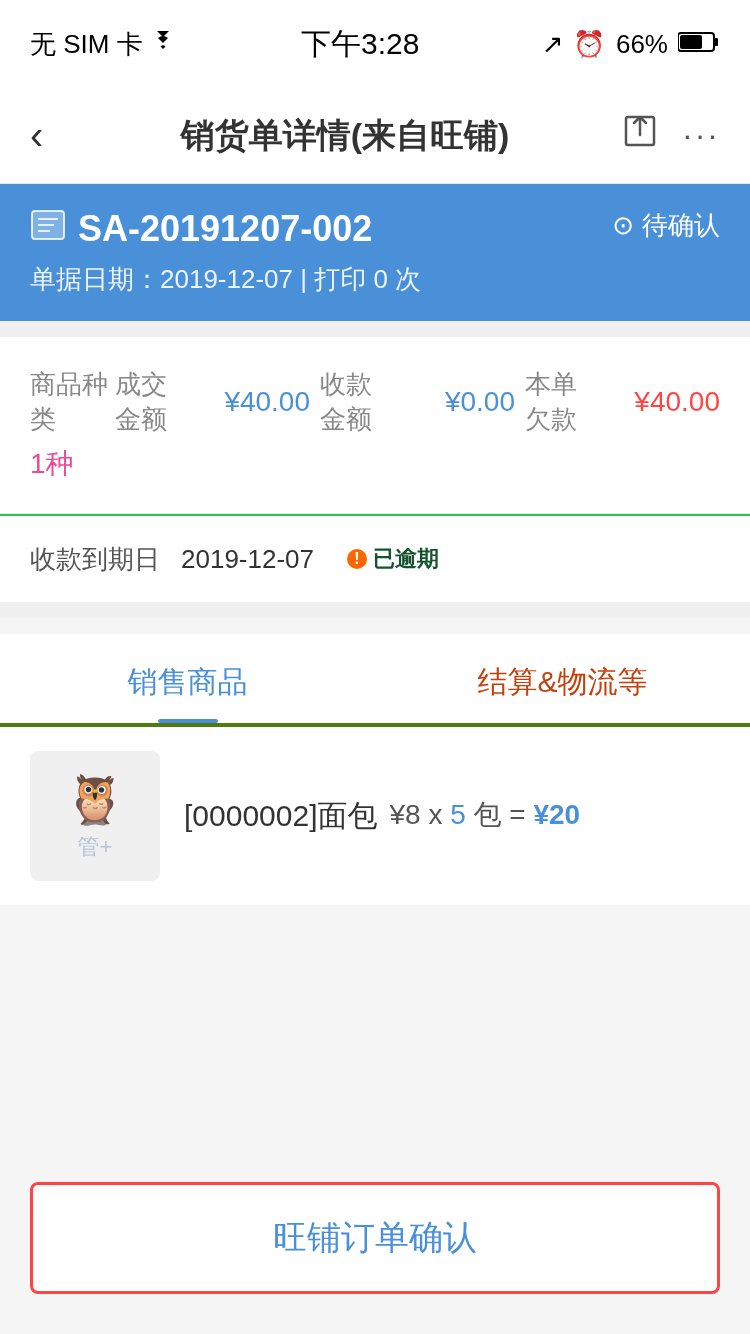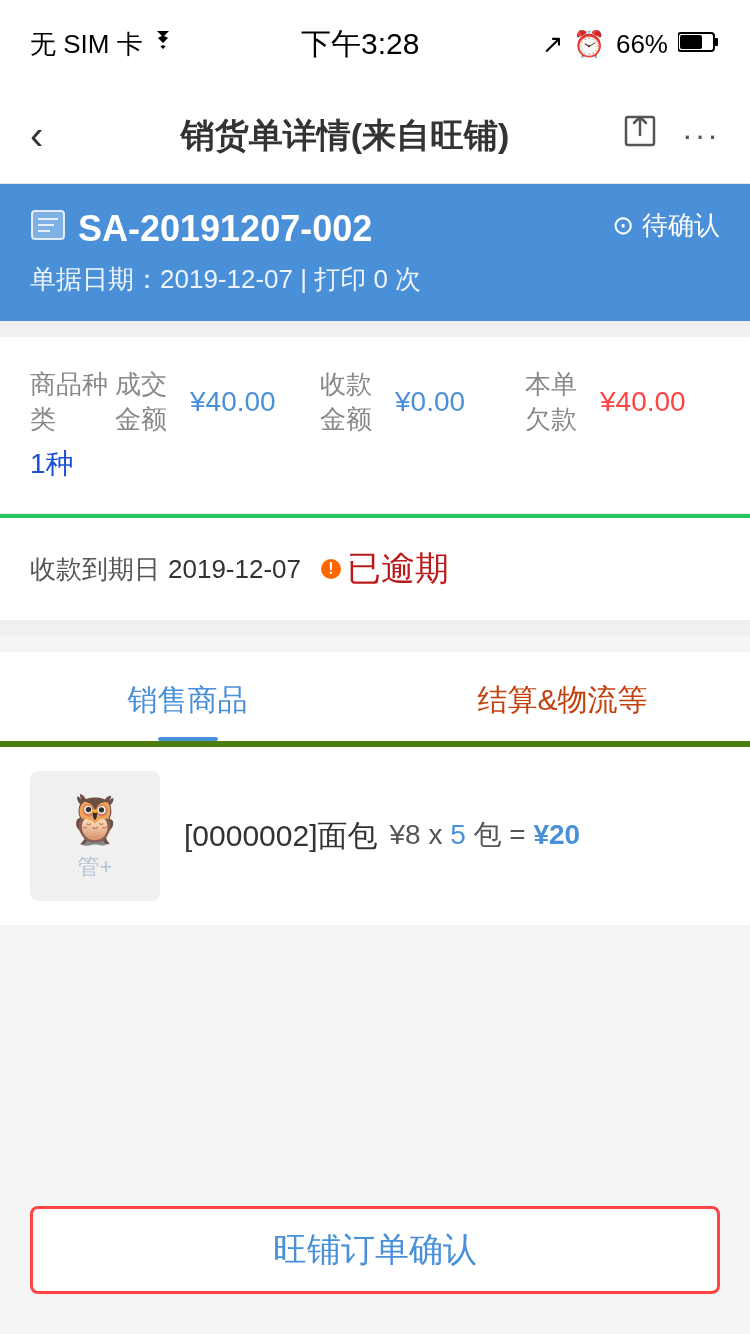--- a/index.html
+++ b/index.html
@@ -186,55 +186,55 @@
       display: flex;
       flex-direction: column;
       gap: 8px;
     }
     .summary-label {
       font-size: 26px;
       color: #888;
     }
     .summary-value {
       font-size: 28px;
-      color: #1d4ed8;
+      color: #ec4899;
     }
     .amount-details {
       display: flex;
       flex-direction: row;
       align-items: flex-end;
       gap: 10px;
     }
     .amount-row {
       display: flex;
       align-items: center;
       gap: 16px;
     }
     .amount-label {
       font-size: 26px;
       color: #888;
     }
     .amount-value {
       font-size: 28px;
       color: #4A90D9;
       min-width: 120px;
-      text-align: left;
+      text-align: right;
     }
     .amount-value.overdue {
       color: #ff4444;
     }
 
     
     .due-section {
       background: #fff;
       padding: 24px 30px;
       display: flex;
       align-items: center;
-      gap: 8px;
-      border-top: 4px solid #22c55e;
+      gap: 21px;
+      border-top: 2px solid #22c55e;
     }
     .due-label {
       font-size: 26px;
       color: #555;
     }
     .due-date {
       font-size: 26px;
       color: #333;
     }
     .overdue-badge {
@@ -251,29 +251,30 @@
       border-radius: 50%;
       background: #ff6600;
       display: flex;
       align-items: center;
       justify-content: center;
       color: #fff;
       font-size: 16px;
       font-weight: 700;
     }
     .overdue-text {
-      font-size: 34px;
-      color: #b91c1c;
+      font-size: 22px;
+      color: #14532d;
+      font-weight: bold;
     }
 
     
     .tabs-section {
       background: #fff;
       margin-top: 16px;
-      border-bottom: 6px solid #4d7c0f;
+      border-bottom: 4px solid #4d7c0f;
     }
     .tabs-row {
       display: flex;
       align-items: center;
     }
     .tab-item {
       flex: 1;
       text-align: center;
       padding: 28px 0 20px;
       font-size: 30px;
@@ -345,21 +346,21 @@
     .confirm-btn-wrapper {
       position: fixed;
       bottom: 0;
       left: 0;
       width: 750px;
       padding: 20px 30px 40px;
       background: #f5f5f5;
     }
     .confirm-btn {
       width: 100%;
-      height: 88px;
+      height: 112px;
       background: #fff;
       border: 3px solid #ff4444;
       border-radius: 8px;
       font-size: 34px;
       color: #4A90D9;
       cursor: pointer;
       display: flex;
       align-items: center;
       justify-content: center;
       font-weight: 500;

